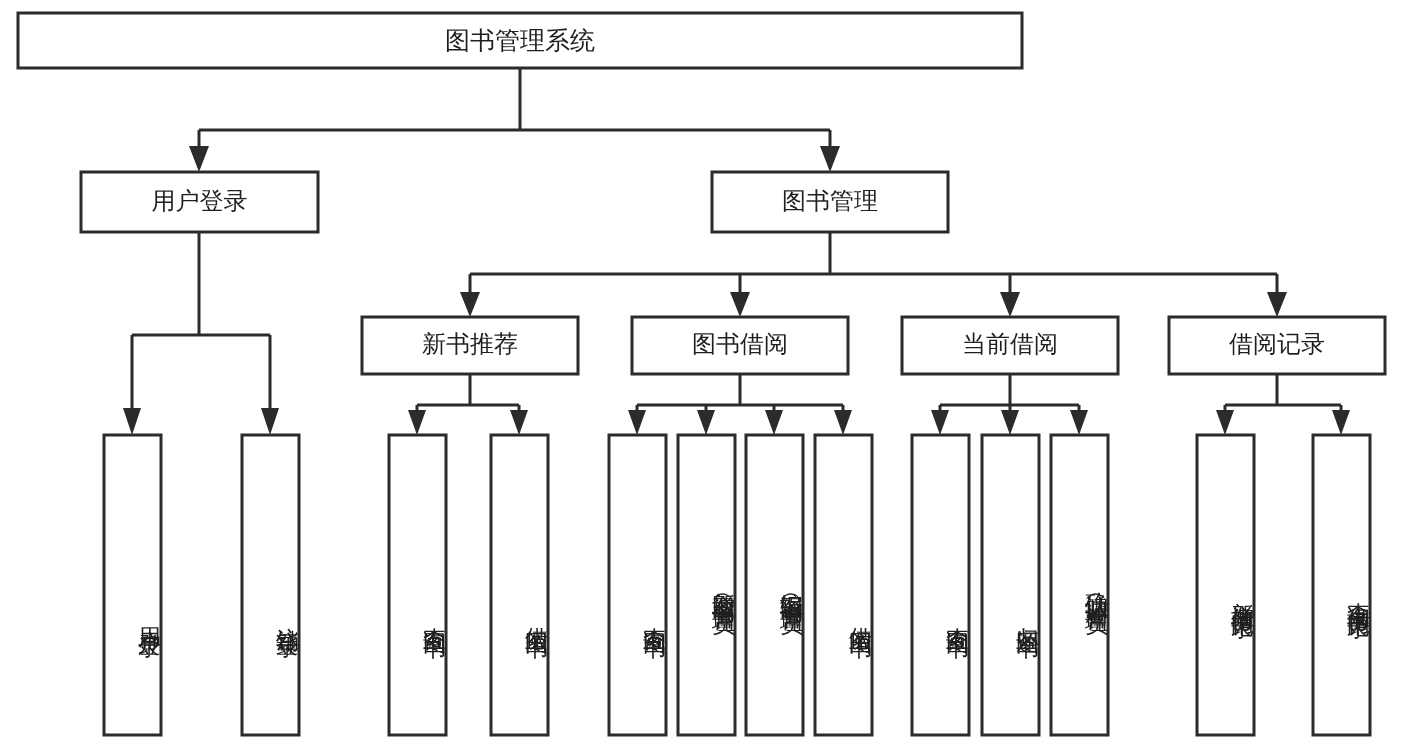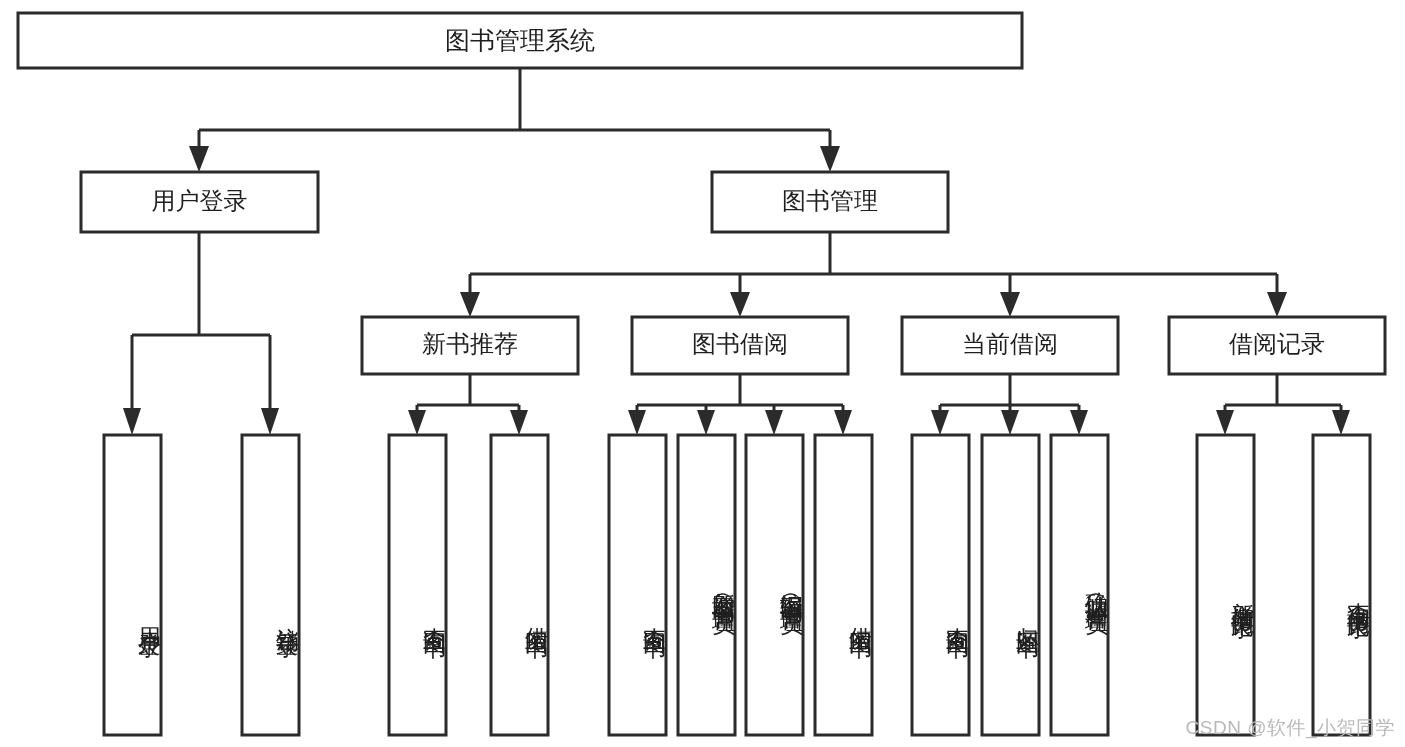--- a/index.html
+++ b/index.html
@@ -214,15 +214,14 @@
   <div class="vlabel" style="left:746px; top:442px; width:57px; height:290px;">编辑图书（管理员）</div>
   <div class="vlabel" style="left:815px; top:500px; width:57px; height:230px;">借阅图书</div>
 
   <div class="vlabel" style="left:912px; top:500px; width:57px; height:230px;">查询图书</div>
   <div class="vlabel" style="left:982px; top:500px; width:57px; height:230px;">归还图书</div>
   <div class="vlabel" style="left:1051px; top:442px; width:57px; height:290px;">确认归还（管理员）</div>
 
   <div class="vlabel" style="left:1197px; top:460px; width:57px; height:265px;">新增借阅记录</div>
   <div class="vlabel" style="left:1313px; top:460px; width:57px; height:265px;">查询借阅记录</div>
 
-  <div class="watermark">CSDN @软件_小贺同学</div>
 
 </div>
 
 </body></html>

